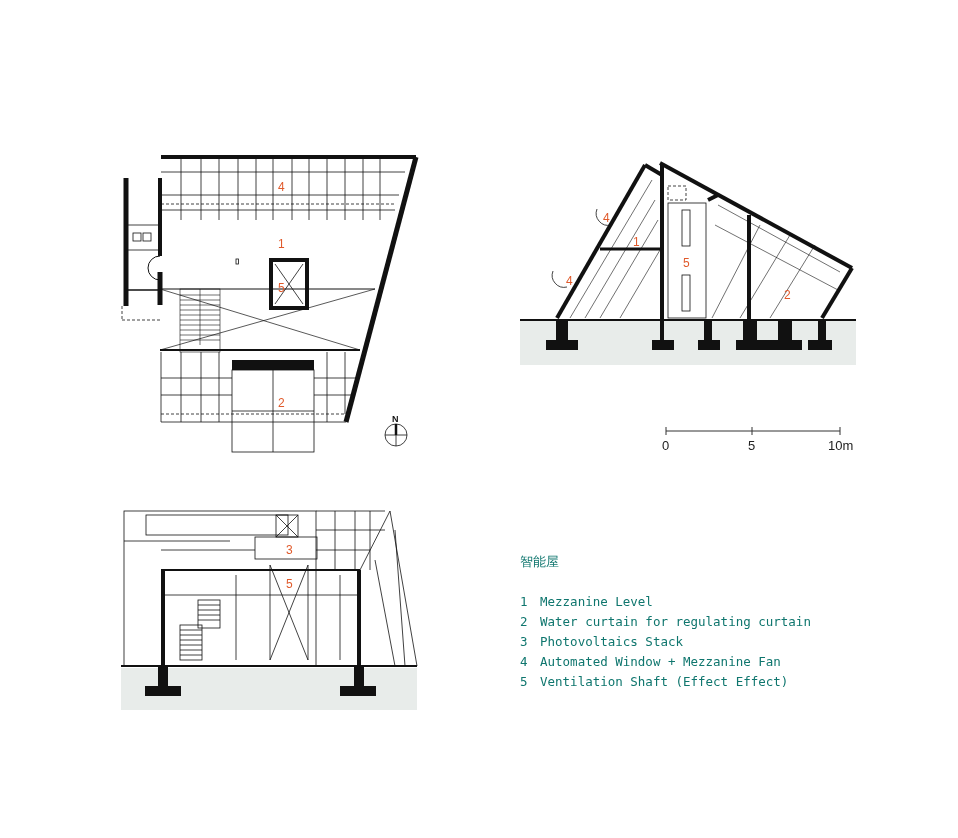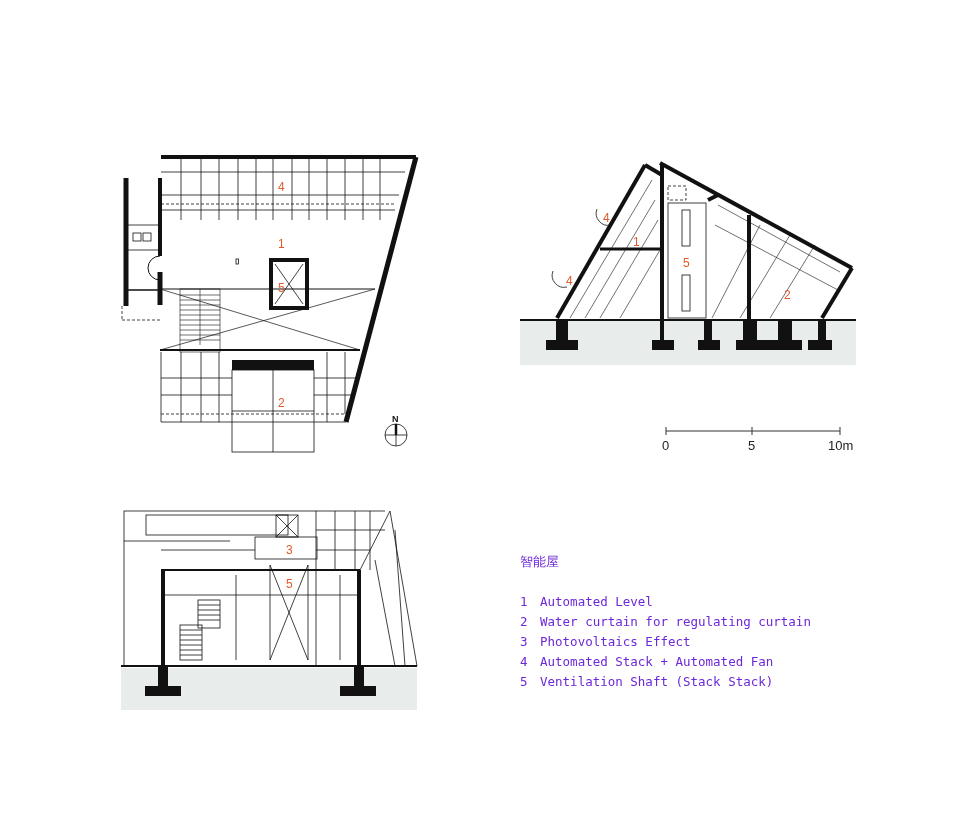--- a/index.html
+++ b/index.html
@@ -1,20 +1,20 @@
 <!DOCTYPE html>
 <html><head>
 <meta charset="utf-8">
 <style>
   html,body{margin:0;padding:0;background:#fff;}
   body{width:958px;height:838px;position:relative;overflow:hidden;font-family:"DejaVu Sans",sans-serif;}
   svg{position:absolute;left:0;top:0;}
   .lbl{font-family:"Liberation Sans",sans-serif;font-size:12px;fill:#e05a2b;}
   .scale-txt{font-family:"Liberation Sans",sans-serif;font-size:13px;fill:#222;}
-  .legend{position:absolute;left:520px;top:552px;font-family:"DejaVu Sans Mono",monospace;font-size:12.5px;color:#6d28d9;line-height:20px;}
+  .legend{position:absolute;left:520px;top:552px;font-family:"DejaVu Sans Mono",monospace;font-size:12.5px;color:#0f766e;line-height:20px;}
   .legend .title{font-family:"DejaVu Sans",sans-serif;font-size:13px;margin-bottom:20px;}
   .legend .row{display:flex;white-space:pre;}
   .legend .num{width:20px;}
   .north-txt{font-family:"Liberation Sans",sans-serif;font-size:9px;font-weight:bold;fill:#111;}
 </style>
 </head>
 <body>
 
 <svg width="958" height="838" viewBox="0 0 958 838">
 
@@ -232,19 +232,19 @@
       <rect x="354" y="666" width="10" height="22"></rect>
       <rect x="340" y="686" width="36" height="10"></rect>
     </g>
   </g>
   <text class="lbl" x="286" y="554">3</text>
   <text class="lbl" x="286" y="588">5</text>
 </svg>
 
 <div class="legend">
   <div class="title">智能屋</div>
-  <div class="row"><span class="num">1</span><span>Automated Level</span></div>
+  <div class="row"><span class="num">1</span><span>Mezzanine Level</span></div>
   <div class="row"><span class="num">2</span><span>Water curtain for regulating curtain</span></div>
   <div class="row"><span class="num"></span></div>
-  <div class="row"><span class="num">3</span><span>Photovoltaics Effect</span></div>
-  <div class="row"><span class="num">4</span><span>Automated Stack + Automated Fan</span></div>
-  <div class="row"><span class="num">5</span><span>Ventilation Shaft (Stack Stack)</span></div>
+  <div class="row"><span class="num">3</span><span>Photovoltaics Stack</span></div>
+  <div class="row"><span class="num">4</span><span>Automated Window + Mezzanine Fan</span></div>
+  <div class="row"><span class="num">5</span><span>Ventilation Shaft (Effect Effect)</span></div>
 </div>
 
 </body></html>

